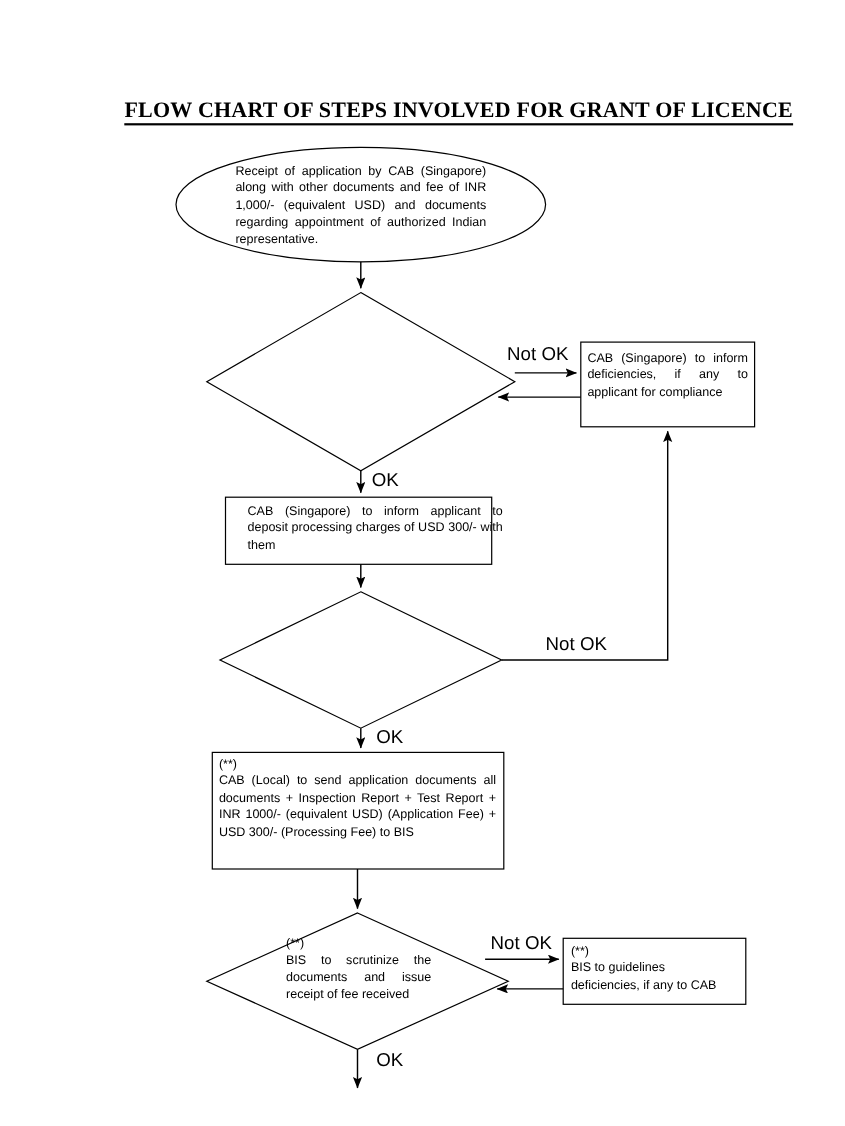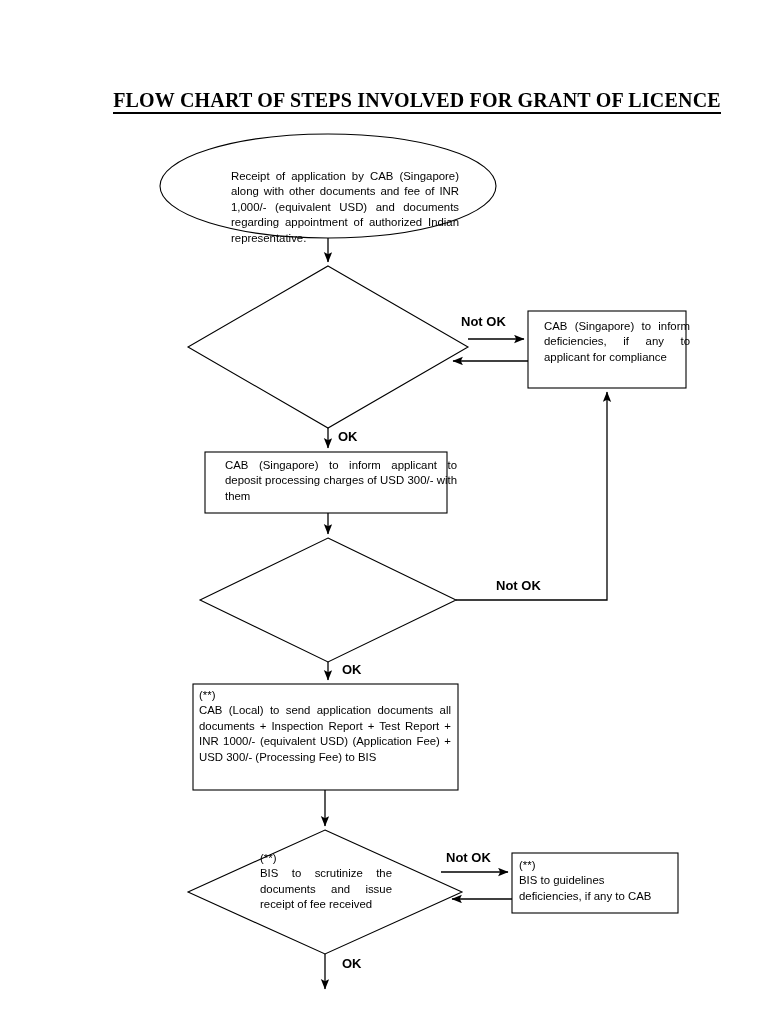--- a/index.html
+++ b/index.html
@@ -66,37 +66,36 @@
   }
   .txt.nojust { text-align: left; }
   .serif-line {
     font-family: "Liberation Serif", serif;
     font-size: 13.2px;
   }
   .edge-label {
     position: absolute;
     color: #000;
     font-family: "Liberation Sans", sans-serif;
-    font-size: 13px;
+    font-size: 17px;
     line-height: 14px;
     white-space: nowrap;
-    font-weight: bold;
   }
 
   
-  #ellipse-text   { left: 231px; top: 149px; width: 228px; margin-top: 20px; }
+  #ellipse-text   { left: 214px; top: 149px; width: 228px; }
   #d1-text        { left: 260px; top: 308px; width: 134px; }
   #d1-text .l4,
   #d1-text .l5    { display: block; }
   #box2-text      { left: 211px; top: 458px; width: 232px; margin-left: 14px; }
   #d2-text        { left: 267px; top: 568px; width: 118px; }
   #box3-text      { left: 199px; top: 688px; width: 252px; }
   #d4-text        { left: 260px; top: 851px; width: 132px; }
   #box4-text      { left: 519px; top: 858px; width: 155px; }
-  #rbox1-text     { left: 534px; top: 319px; width: 146px; margin-left: 10px; }
+  #rbox1-text     { left: 534px; top: 319px; width: 146px; }
 
   .lbl-notok-1 { left: 461px; top: 315px; }
   .lbl-ok-1    { left: 338px; top: 430px; }
   .lbl-notok-2 { left: 496px; top: 579px; }
   .lbl-ok-2    { left: 342px; top: 663px; }
   .lbl-notok-3 { left: 446px; top: 851px; }
   .lbl-ok-3    { left: 342px; top: 957px; }
 </style>
 </head>
 <body>

